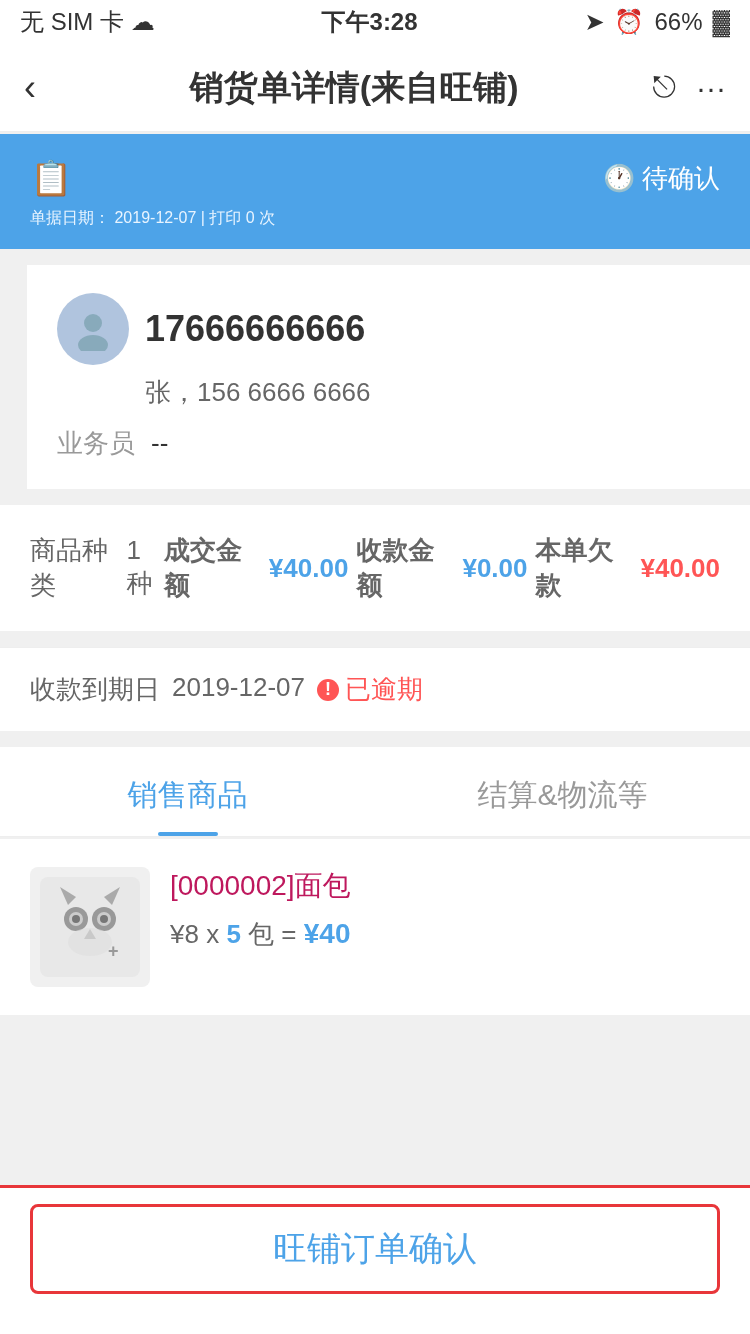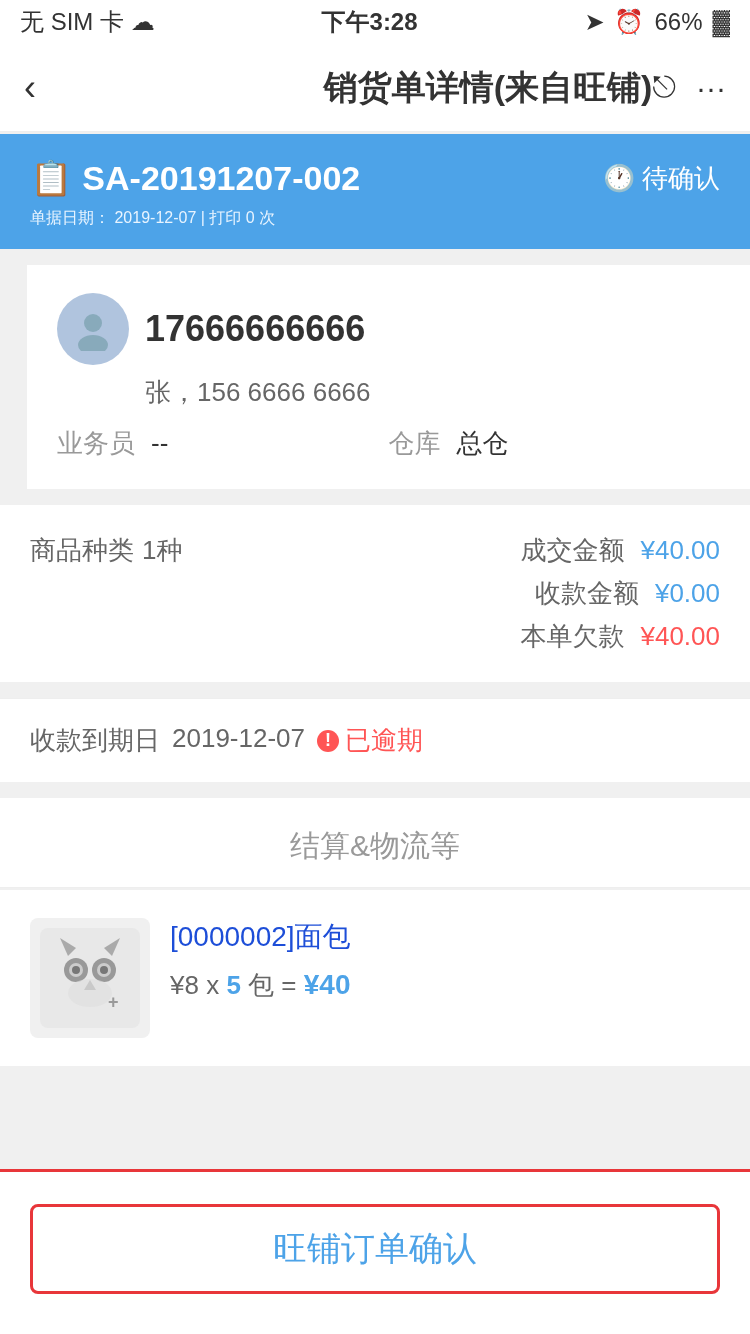--- a/index.html
+++ b/index.html
@@ -38,21 +38,21 @@
       border-bottom: 1px solid #eee;
     }
     .nav-back {
       font-size: 36px;
       color: #333;
       cursor: pointer;
       padding-right: 20px;
     }
     .nav-title {
       flex: 1;
-      text-align: right;
+      text-align: center;
       font-size: 34px;
       font-weight: 600;
       color: #333;
     }
     .nav-actions {
       display: flex;
       align-items: center;
       gap: 20px;
     }
     .nav-icon {
@@ -148,26 +148,27 @@
       background: #fff;
       padding: 28px 30px;
       margin-top: 16px;
     }
     .summary-row {
       display: flex;
       justify-content: space-between;
       align-items: flex-start;
     }
     .summary-left { font-size: 26px; color: #666; }
-    .summary-left-item { display: flex; gap: 8px; align-items: center; }
+    .summary-left-item { display: flex; align-items: center; }
     .summary-right {
       display: flex;
-      flex-direction: column;
+      flex-direction: row;
       align-items: flex-end;
       gap: 8px;
+      font-weight: bold;
     }
     .summary-right-item {
       display: flex;
       gap: 16px;
       font-size: 26px;
       align-items: center;
     }
     .summary-field-label { color: #666; }
     .price-blue { color: #4da3e8; }
     .price-red { color: #f55; }
@@ -256,21 +257,21 @@
       border-radius: 8px;
       display: flex;
       align-items: center;
       justify-content: center;
       flex-shrink: 0;
       overflow: hidden;
     }
     .product-info { flex: 1; }
     .product-name {
       font-size: 28px;
-      color: #1d4ed8;
+      color: #be185d;
       font-weight: 500;
       margin-bottom: 12px;
     }
     .product-price {
       font-size: 26px;
       color: #666;
     }
     .price-highlight { color: #4da3e8; font-weight: 600; }
     .price-total { color: #4da3e8; font-weight: bold; font-size: 28px; }
 
@@ -280,21 +281,21 @@
       height: 260px;
     }
 
     
     .bottom-bar {
       position: fixed;
       bottom: 0;
       left: 0;
       width: 750px;
       background: #fff;
-      padding: 32px 30px 40px;
+      padding: 16px 30px 40px;
       border-top: 3px solid #e8363a;
     }
     .confirm-btn {
       width: 100%;
       height: 90px;
       background: #fff;
       border: 3px solid #e8363a;
       border-radius: 8px;
       font-size: 34px;
       color: #4da3e8;
@@ -327,21 +328,20 @@
   <div class="nav-actions">
     <span class="nav-icon">⎋</span>
     <span class="nav-icon">···</span>
   </div>
 </div>
 
 <div class="order-header">
   <div class="order-header-top">
     <div class="order-id">
       <span>📋</span>
-      <span>SA-20191207-002</span>
     </div>
     <div class="order-status">
       <span>🕐</span>
       <span>待确认</span>
     </div>
   </div>
   <div class="order-date">
     <span>单据日期：</span>
     <span>2019-12-07</span>
     <span>| 打印 0 次</span>
@@ -356,24 +356,20 @@
         <ellipse cx="22" cy="38" rx="15" ry="10" fill="#8ab"></ellipse>
       </svg>
     </div>
     <span class="customer-phone">17666666666</span>
   </div>
   <div class="customer-name">张，156 6666 6666</div>
   <div class="customer-meta">
     <div class="meta-item">
       <span class="meta-label">业务员</span>
       <span class="meta-value">--</span>
-    </div>
-    <div class="meta-item">
-      <span class="meta-label">仓库</span>
-      <span class="meta-value">总仓</span>
     </div>
   </div>
 </div>
 
 <div class="summary-section">
   <div class="summary-row">
     <div class="summary-left">
       <div class="summary-left-item">
         <span>商品种类</span>
         <span>1种</span>
@@ -400,20 +396,23 @@
   <span>收款到期日</span>
   <span>2019-12-07</span>
   <div class="overdue-badge">
     <div class="overdue-dot">!</div>
     <span>已逾期</span>
   </div>
 </div>
 
 <div class="tabs-section">
   <div class="tabs-row">
+    <div class="tab-item active">
+      <span>销售商品</span>
+    </div>
     <div class="tab-item">
       <span>结算&amp;物流等</span>
     </div>
   </div>
 </div>
 
 <div class="product-section">
   <div class="product-item">
     <div class="product-img">
       <svg width="100" height="100" viewBox="0 0 100 100" xmlns="http://www.w3.org/2000/svg">

